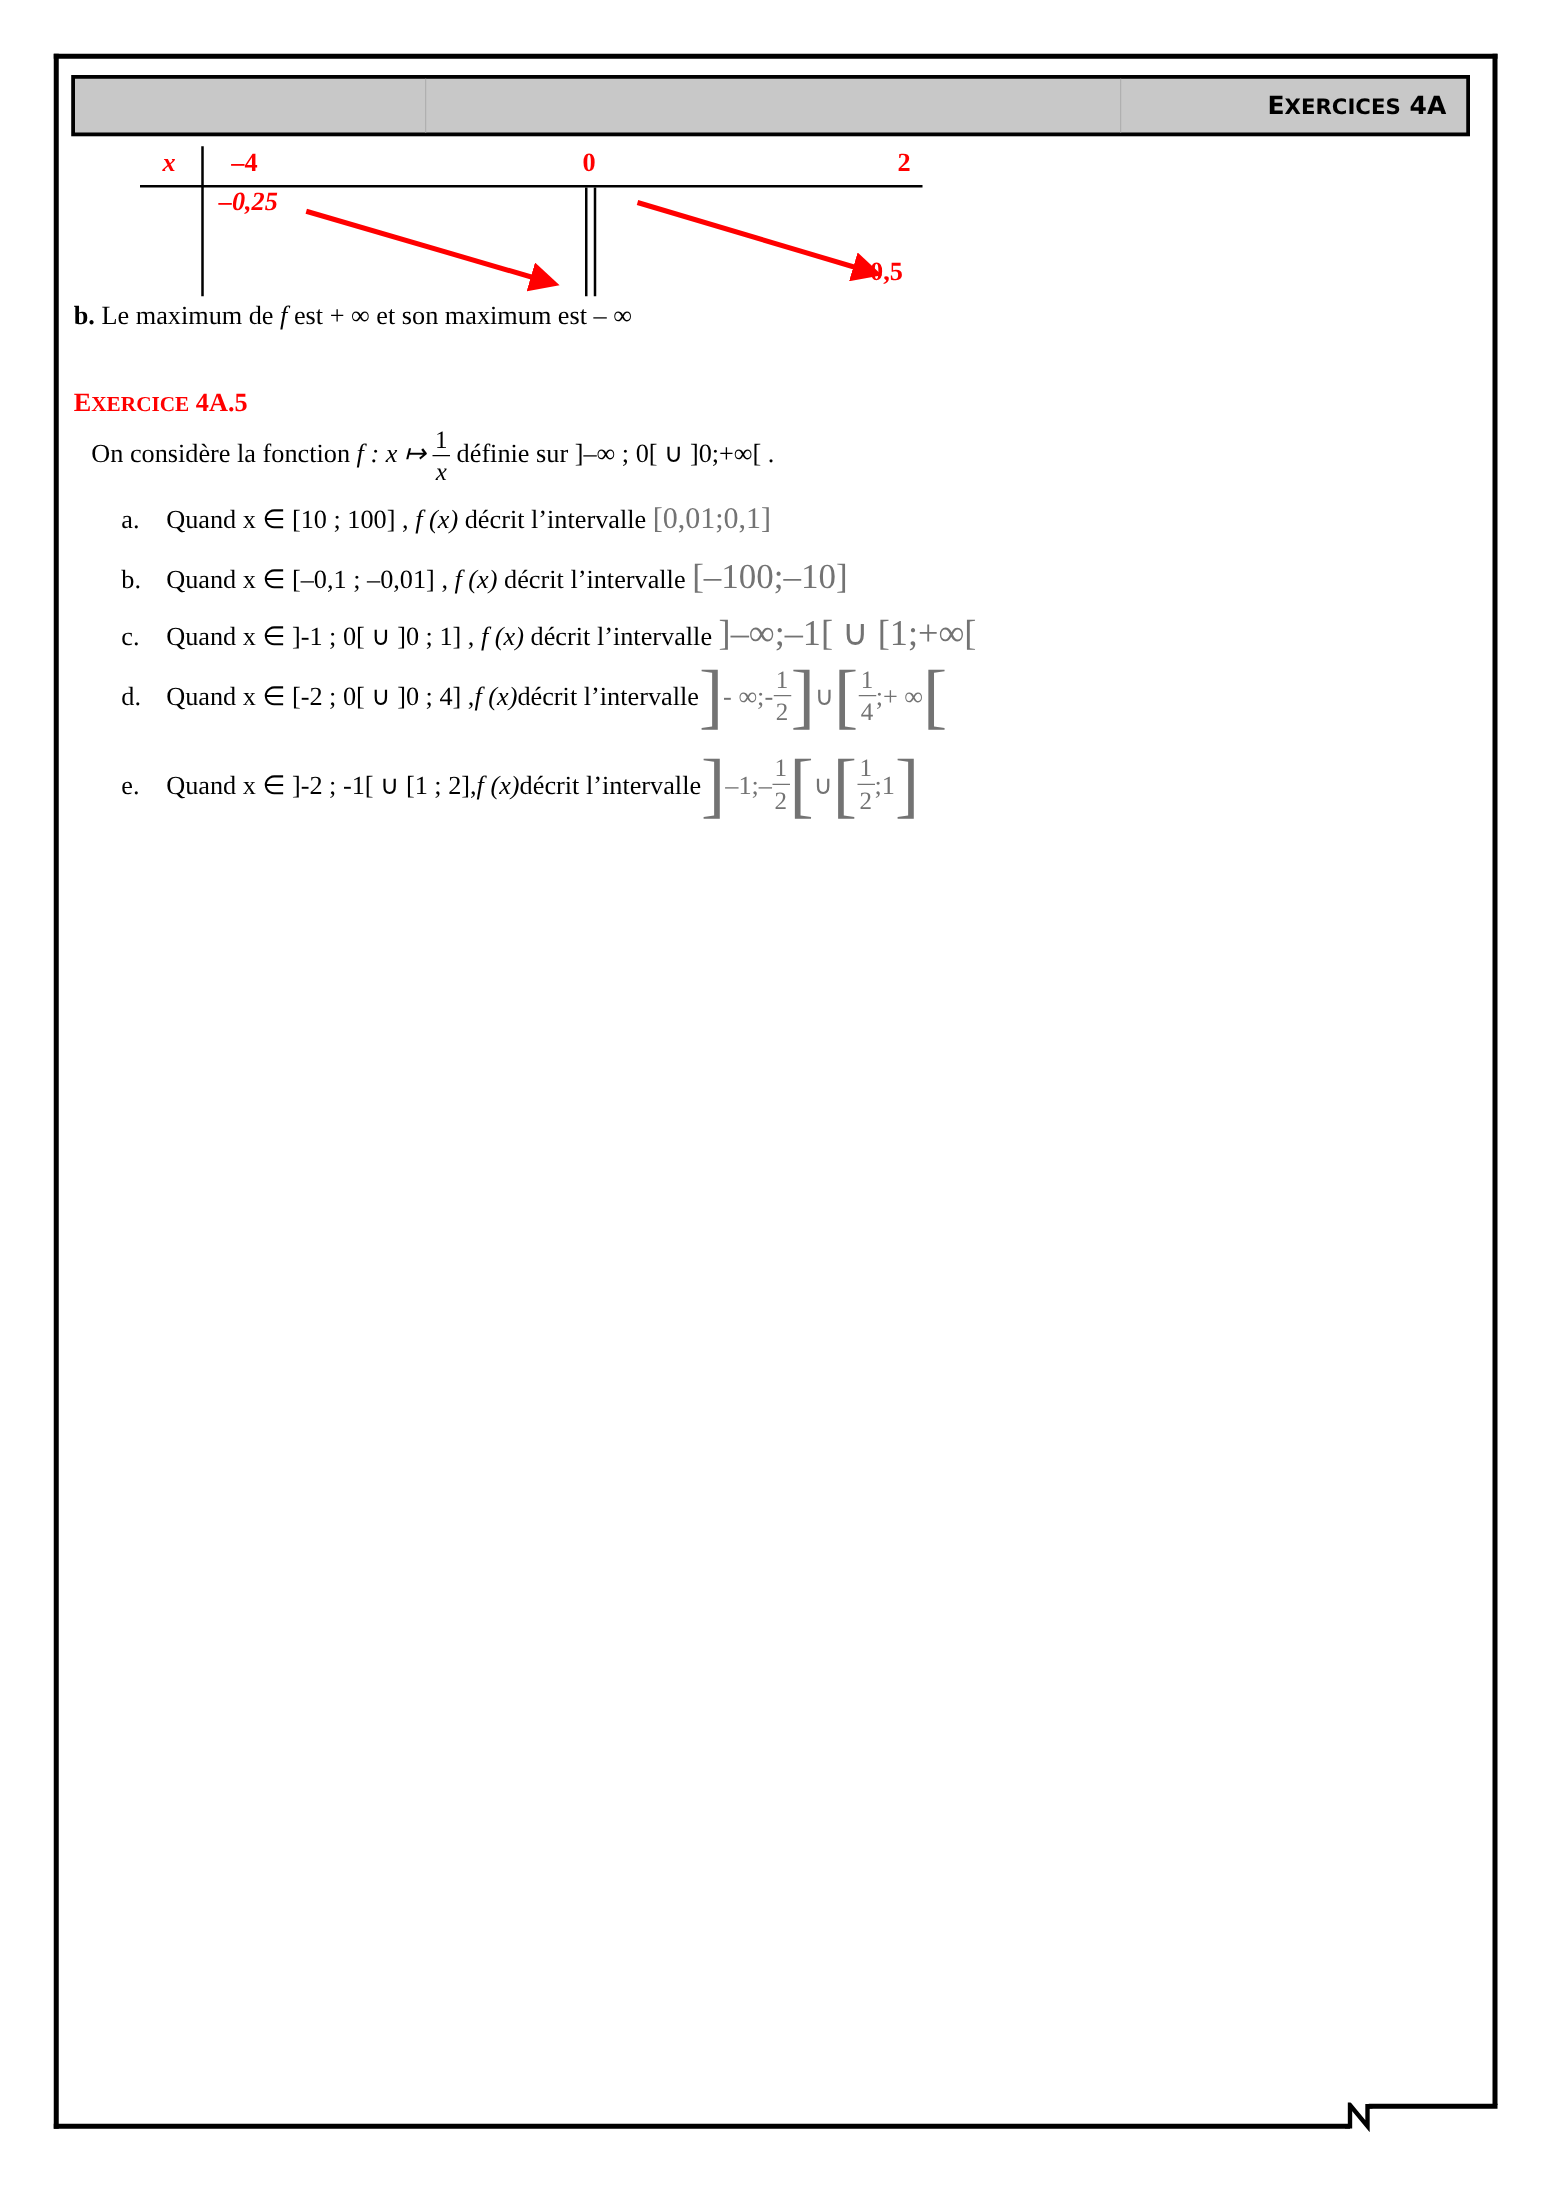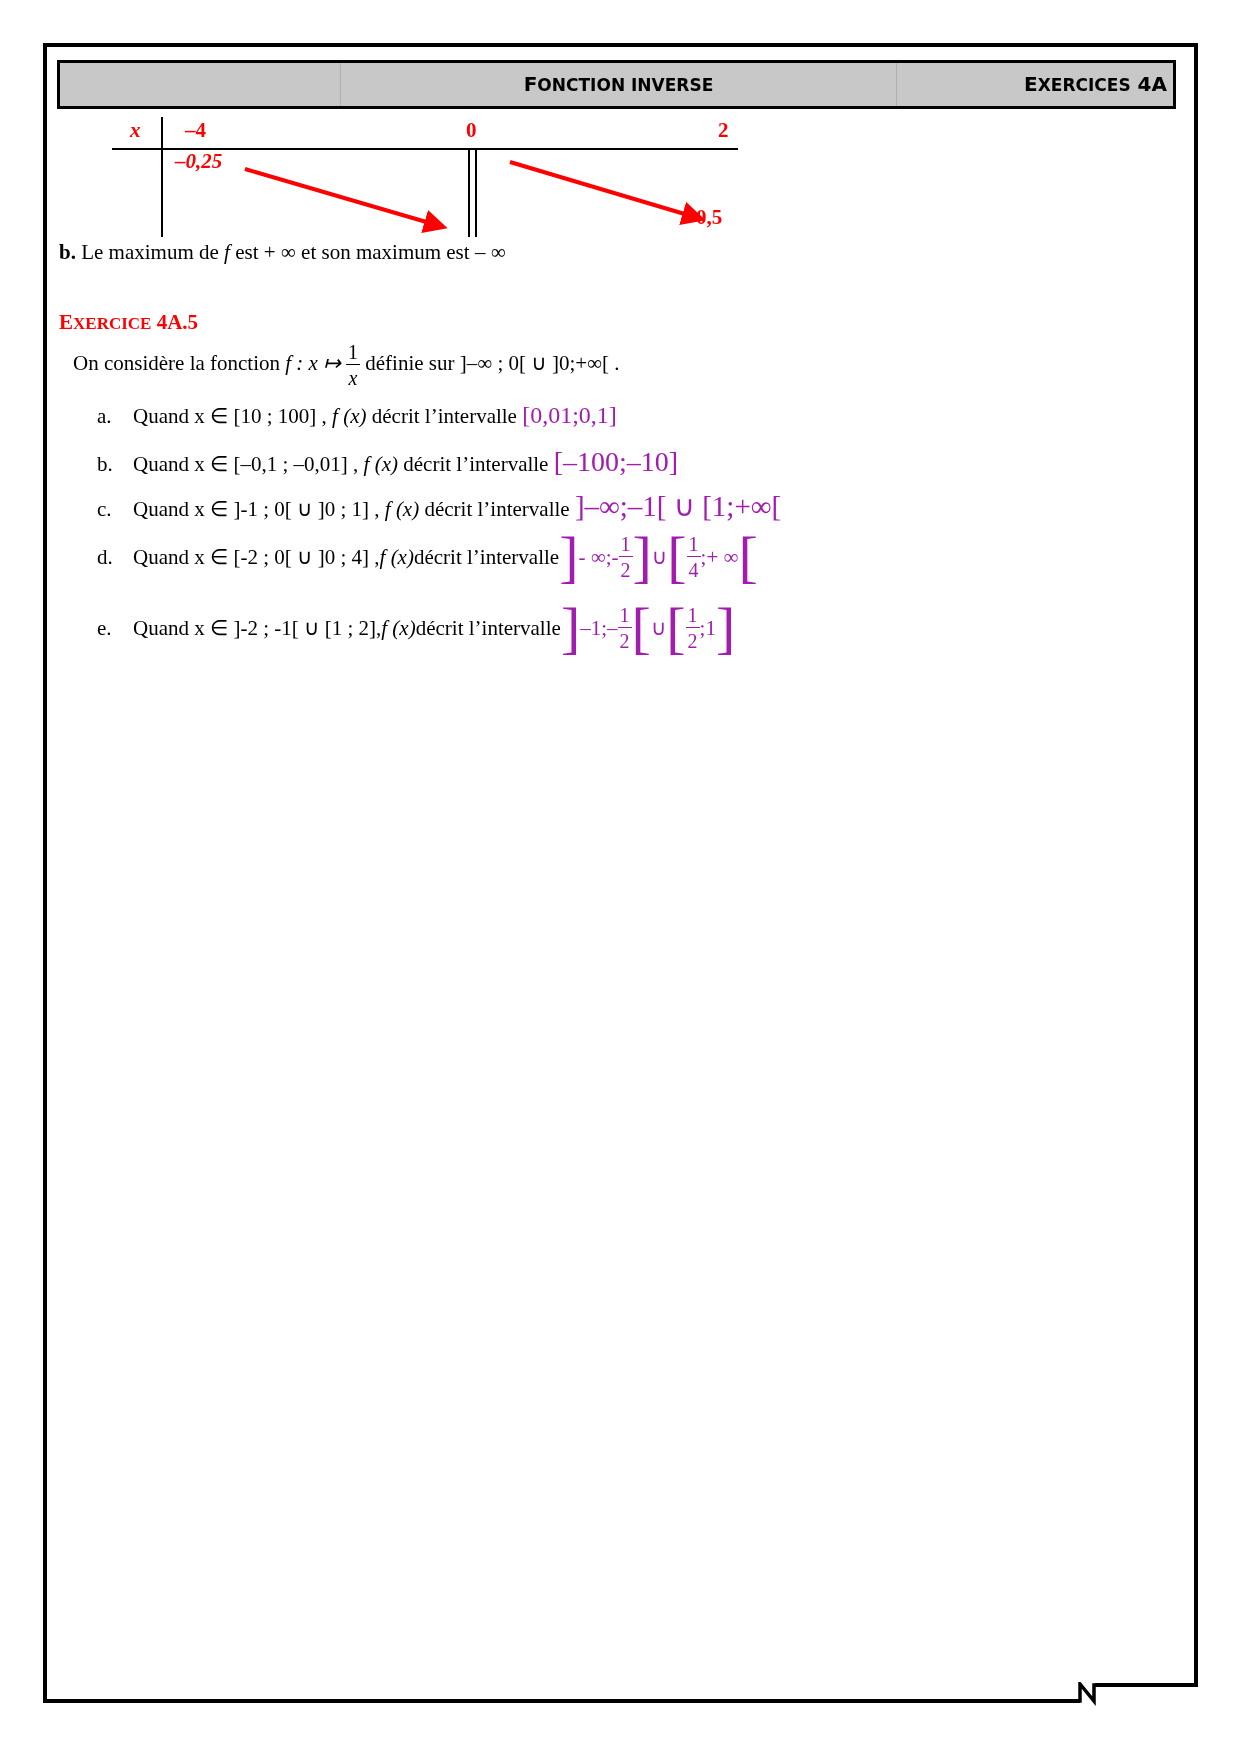--- a/index.html
+++ b/index.html
@@ -11,25 +11,25 @@
   .frame-bottom-l { position: absolute; left: 43px; top: 1699px; width: 1037px; height: 4px; background: #000; }
   .frame-bottom-r { position: absolute; left: 1095px; top: 1683px; width: 103px; height: 4px; background: #000; }
   .frame-notch { position: absolute; left: 1076px; top: 1682px; width: 24px; height: 24px; }
 
   .header { position: absolute; left: 57px; top: 60px; width: 1113px; height: 43px;
             background: #c8c8c8; border: 3px solid #000; box-sizing: content-box; }
   .header .div1 { position: absolute; left: 280px; top: 0; width: 1px; height: 43px; background: #b0b0b0; }
   .header .div2 { position: absolute; left: 836px; top: 0; width: 1px; height: 43px; background: #b0b0b0; }
   .header .title { position: absolute; left: 281px; width: 555px; top: 0; height: 43px; line-height: 43px;
                    text-align: center; font-family: "DejaVu Sans", sans-serif; font-weight: bold; font-size: 17px; }
-  .header .section { position: absolute; right: 6px; top: 0; height: 43px; line-height: 43px;
+  .header .section { position: absolute; right: 16px; top: 0; height: 43px; line-height: 43px;
                    font-family: "DejaVu Sans", sans-serif; font-weight: bold; font-size: 17px; }
   .sc-big { font-size: 20px; }
 
-  .red { color: #a21caf; }
+  .red { color: #737373; }
   .tv { position: absolute; font-weight: bold; font-size: 21px; color: #ff0000; font-family: "Liberation Serif", serif; }
   .tv-line-h { position: absolute; left: 112px; top: 148px; width: 626px; height: 2px; background: #000; }
   .tv-line-v { position: absolute; left: 161px; top: 117px; width: 2px; height: 120px; background: #000; }
   .tv-dbl1 { position: absolute; left: 468px; top: 150px; width: 2px; height: 87px; background: #000; }
   .tv-dbl2 { position: absolute; left: 475px; top: 150px; width: 2px; height: 87px; background: #000; }
   .arrows { position: absolute; left: 0; top: 0; width: 1240px; height: 300px; pointer-events: none; }
 
   .line { position: absolute; font-size: 21px; white-space: nowrap; }
   .ex-title { position: absolute; left: 59px; top: 310px; font-weight: bold; color: #ff0000; font-size: 21px; }
   .ex-title .sc { font-size: 17px; }
@@ -48,21 +48,20 @@
 <div class="frame-right"></div>
 <div class="frame-bottom-l"></div>
 <div class="frame-bottom-r"></div>
 <svg class="frame-notch" viewBox="0 0 24 24">
   <polyline points="0,19 4,19 4,2 18,19 18,3 22,3" fill="none" stroke="#000" stroke-width="3.5"></polyline>
 </svg>
 
 <div class="header">
   <div class="div1"></div>
   <div class="div2"></div>
-  <div class="title"><span class="sc-big">F</span><span>ONCTION INVERSE</span></div>
   <div class="section"><span class="sc-big">E</span><span>XERCICES</span><span class="sc-big"> 4A</span></div>
 </div>
 
 <div>
   <span class="tv it" style="left:130px; top:118px;">x</span>
   <span class="tv" style="left:185px; top:118px;">–4</span>
   <span class="tv" style="left:466px; top:118px;">0</span>
   <span class="tv" style="left:718px; top:118px;">2</span>
   <div class="tv-line-h"></div>
   <div class="tv-line-v"></div>

